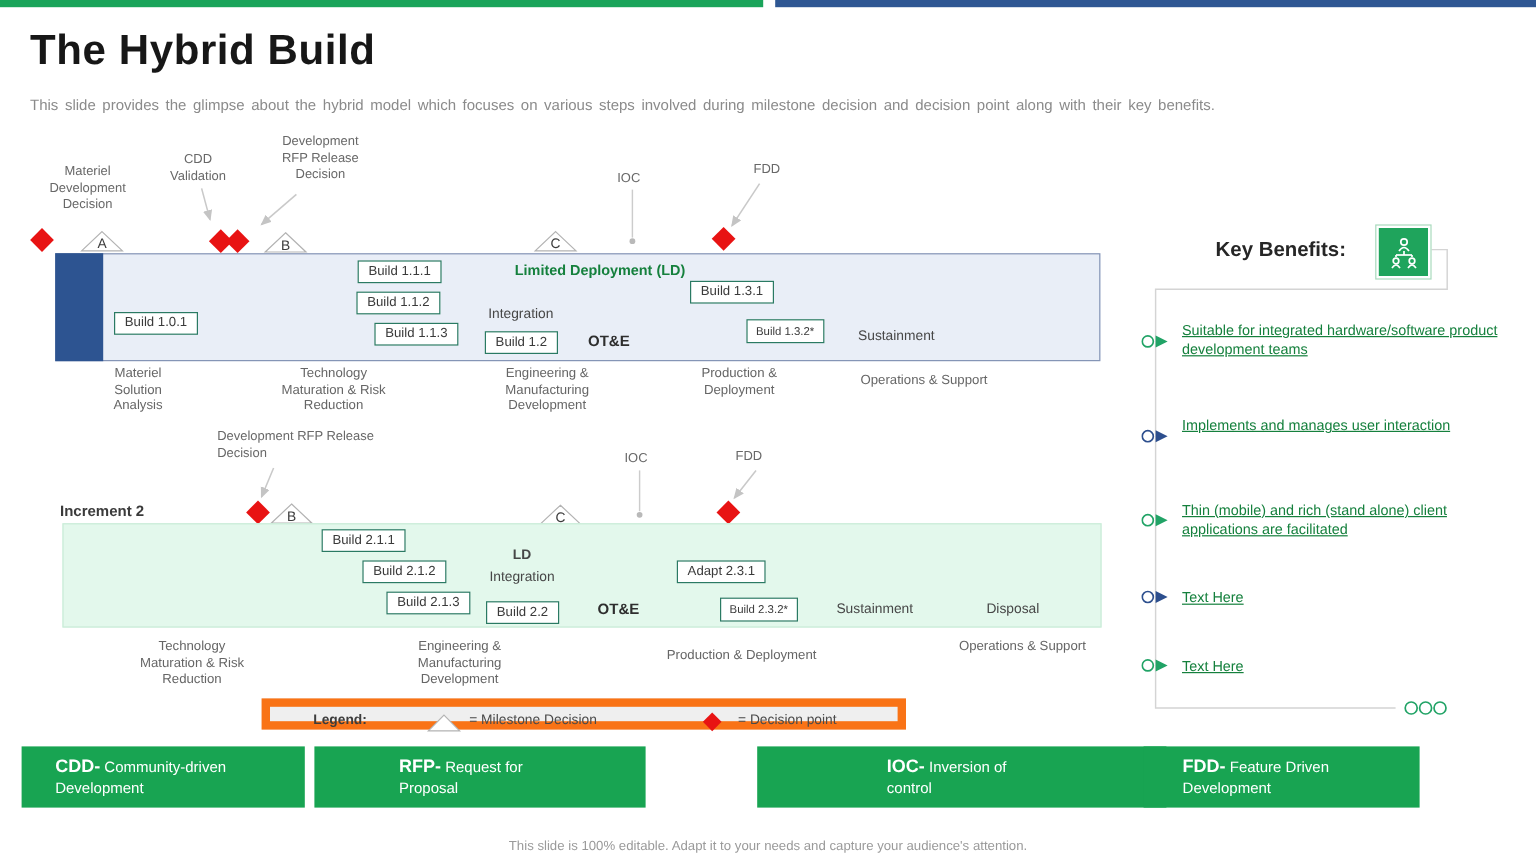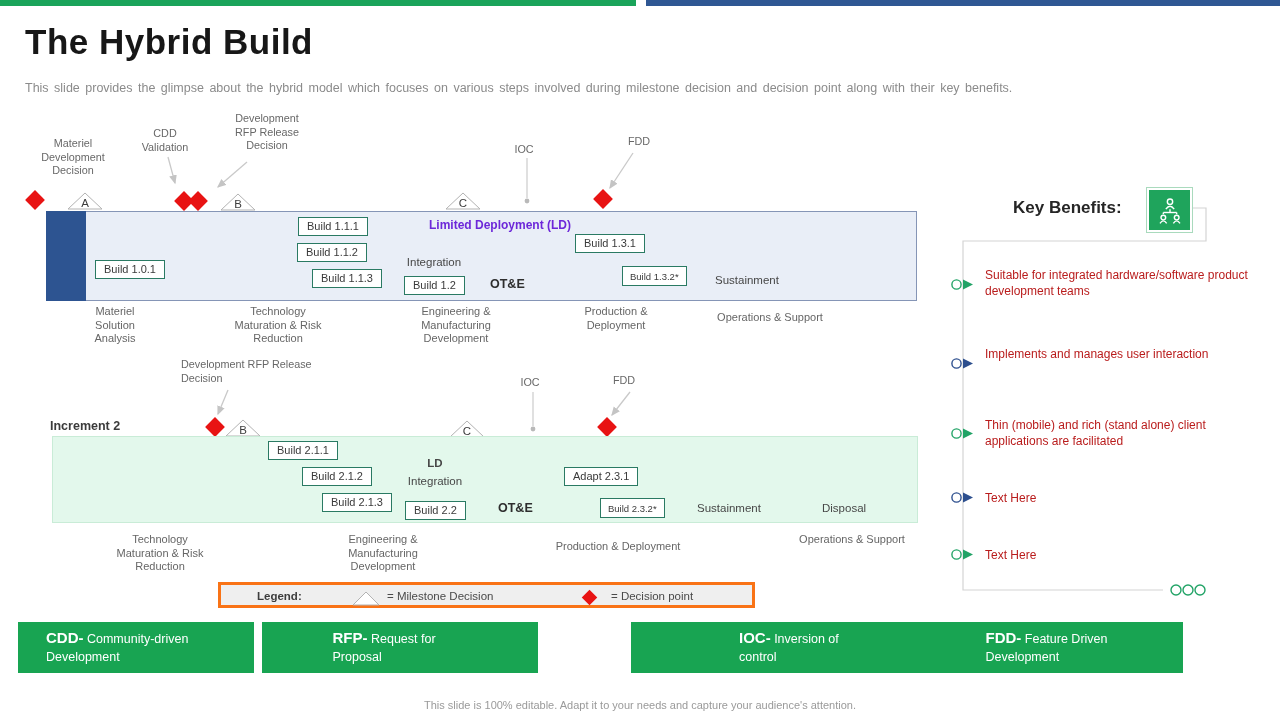--- a/index.html
+++ b/index.html
@@ -14,40 +14,40 @@
   .subtitle{left:25px;top:81px;width:1010px;font-size:12.5px;color:#8b8b8b;word-spacing:2px;}
   
   .lbl{font-size:10.8px;color:#686868;text-align:center;line-height:13.5px;}
   .lbl-left{text-align:left;}
   .phase{font-size:11px;color:#666;text-align:center;line-height:13.5px;}
   .nowrap{white-space:nowrap;}
   
   .band1{left:46px;top:211px;width:871px;height:90px;background:#e9eef7;border:1px solid #8595b6;box-sizing:border-box;}
   .band1-block{left:46px;top:211px;width:40px;height:90px;background:#2d5491;}
   .band2{left:52px;top:436px;width:866px;height:87px;background:#e3f8ec;border:1px solid #c9ecd7;box-sizing:border-box;}
-  .band-title{font-size:12px;font-weight:bold;color:#6d28d9;text-align:center;}
+  .band-title{font-size:12px;font-weight:bold;color:#15803d;text-align:center;}
   .band-text{font-size:11.5px;color:#474747;}
   .ote{font-size:12.5px;font-weight:bold;color:#2e2e2e;}
   
   .bbox{background:#fff;border:1px solid #2a7a63;font-size:11px;color:#3a3a3a;
         padding:2px 8px;white-space:nowrap;line-height:13px;}
   .bbox.small{font-size:9.5px;padding:2.5px 7px;}
   
   .diamond{width:14px;height:14px;background:#e81313;transform:rotate(45deg);}
   .diamond-sm{display:inline-block;width:11px;height:11px;background:#e81313;transform:rotate(45deg);}
   
   .inc2-title{font-size:12.5px;font-weight:bold;color:#3b3b3b;}
   
-  .legend{left:218px;top:582px;width:537px;height:26px;background:#efefef;border:3px solid #f97316;box-sizing:border-box;}
+  .legend{left:218px;top:582px;width:537px;height:26px;background:#efefef;border:7px solid #f97316;box-sizing:border-box;}
   .legend .txt{position:absolute;font-size:11.5px;color:#4a4a4a;top:5px;}
   
   .kb-title{left:1013px;top:198px;font-size:17px;font-weight:bold;color:#262626;}
   .kb-icon{left:1146px;top:187px;width:41px;height:40px;background:#fff;border:1px solid #a9dabd;padding:2px;}
   .kb-icon .inner{width:100%;height:100%;background:#1fa45c;display:flex;align-items:center;justify-content:center;}
-  .kb-text{font-size:12px;color:#b91c1c;line-height:15.5px;width:278px;}
+  .kb-text{font-size:12px;color:#15803d;line-height:15.5px;width:278px;text-decoration:underline;}
   
   .defsec{top:622px;height:51px;background:#18a452;display:flex;align-items:center;justify-content:center;}
   .defsec .block{color:#fff;font-size:12.5px;line-height:18px;text-align:left;}
   .defsec .acr{font-weight:bold;font-size:15px;}
   .footer{left:0;top:699px;width:1280px;text-align:center;font-size:11px;color:#9a9a9a;}
 </style>
 </head>
 <body>
 
 <div class="abs bar-green"></div>

